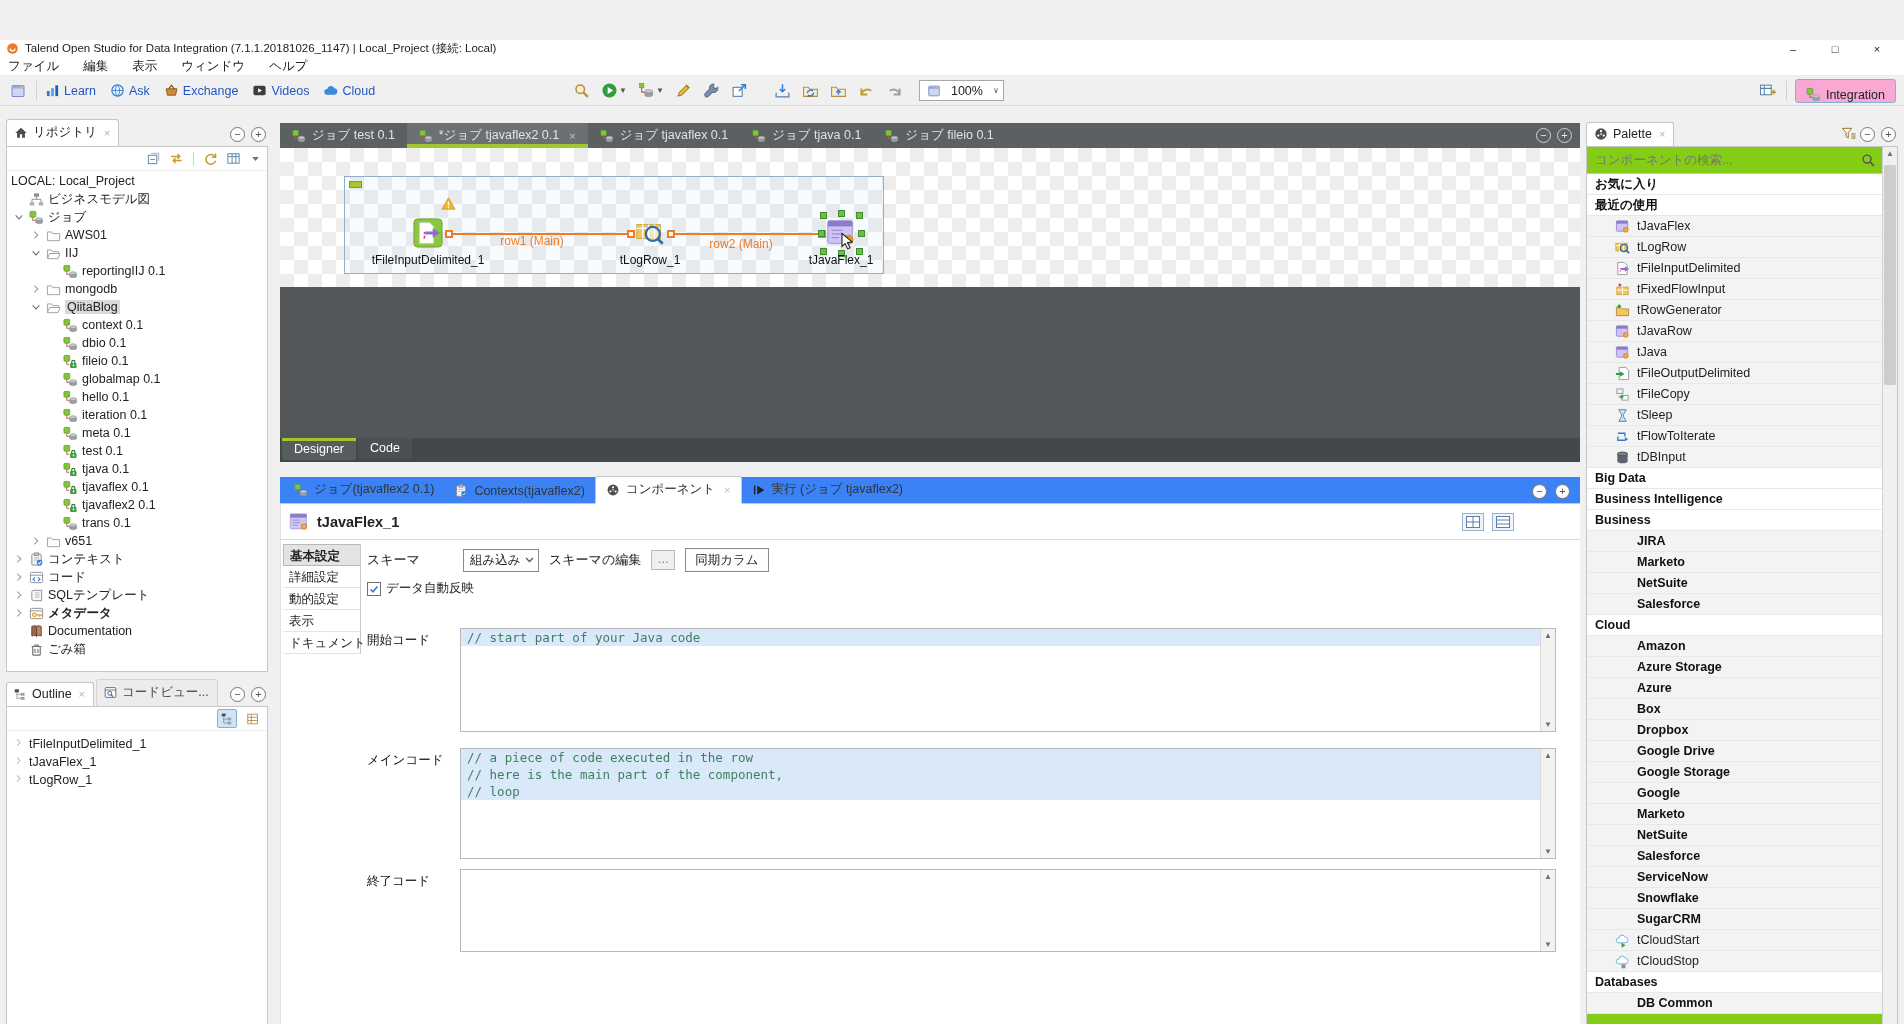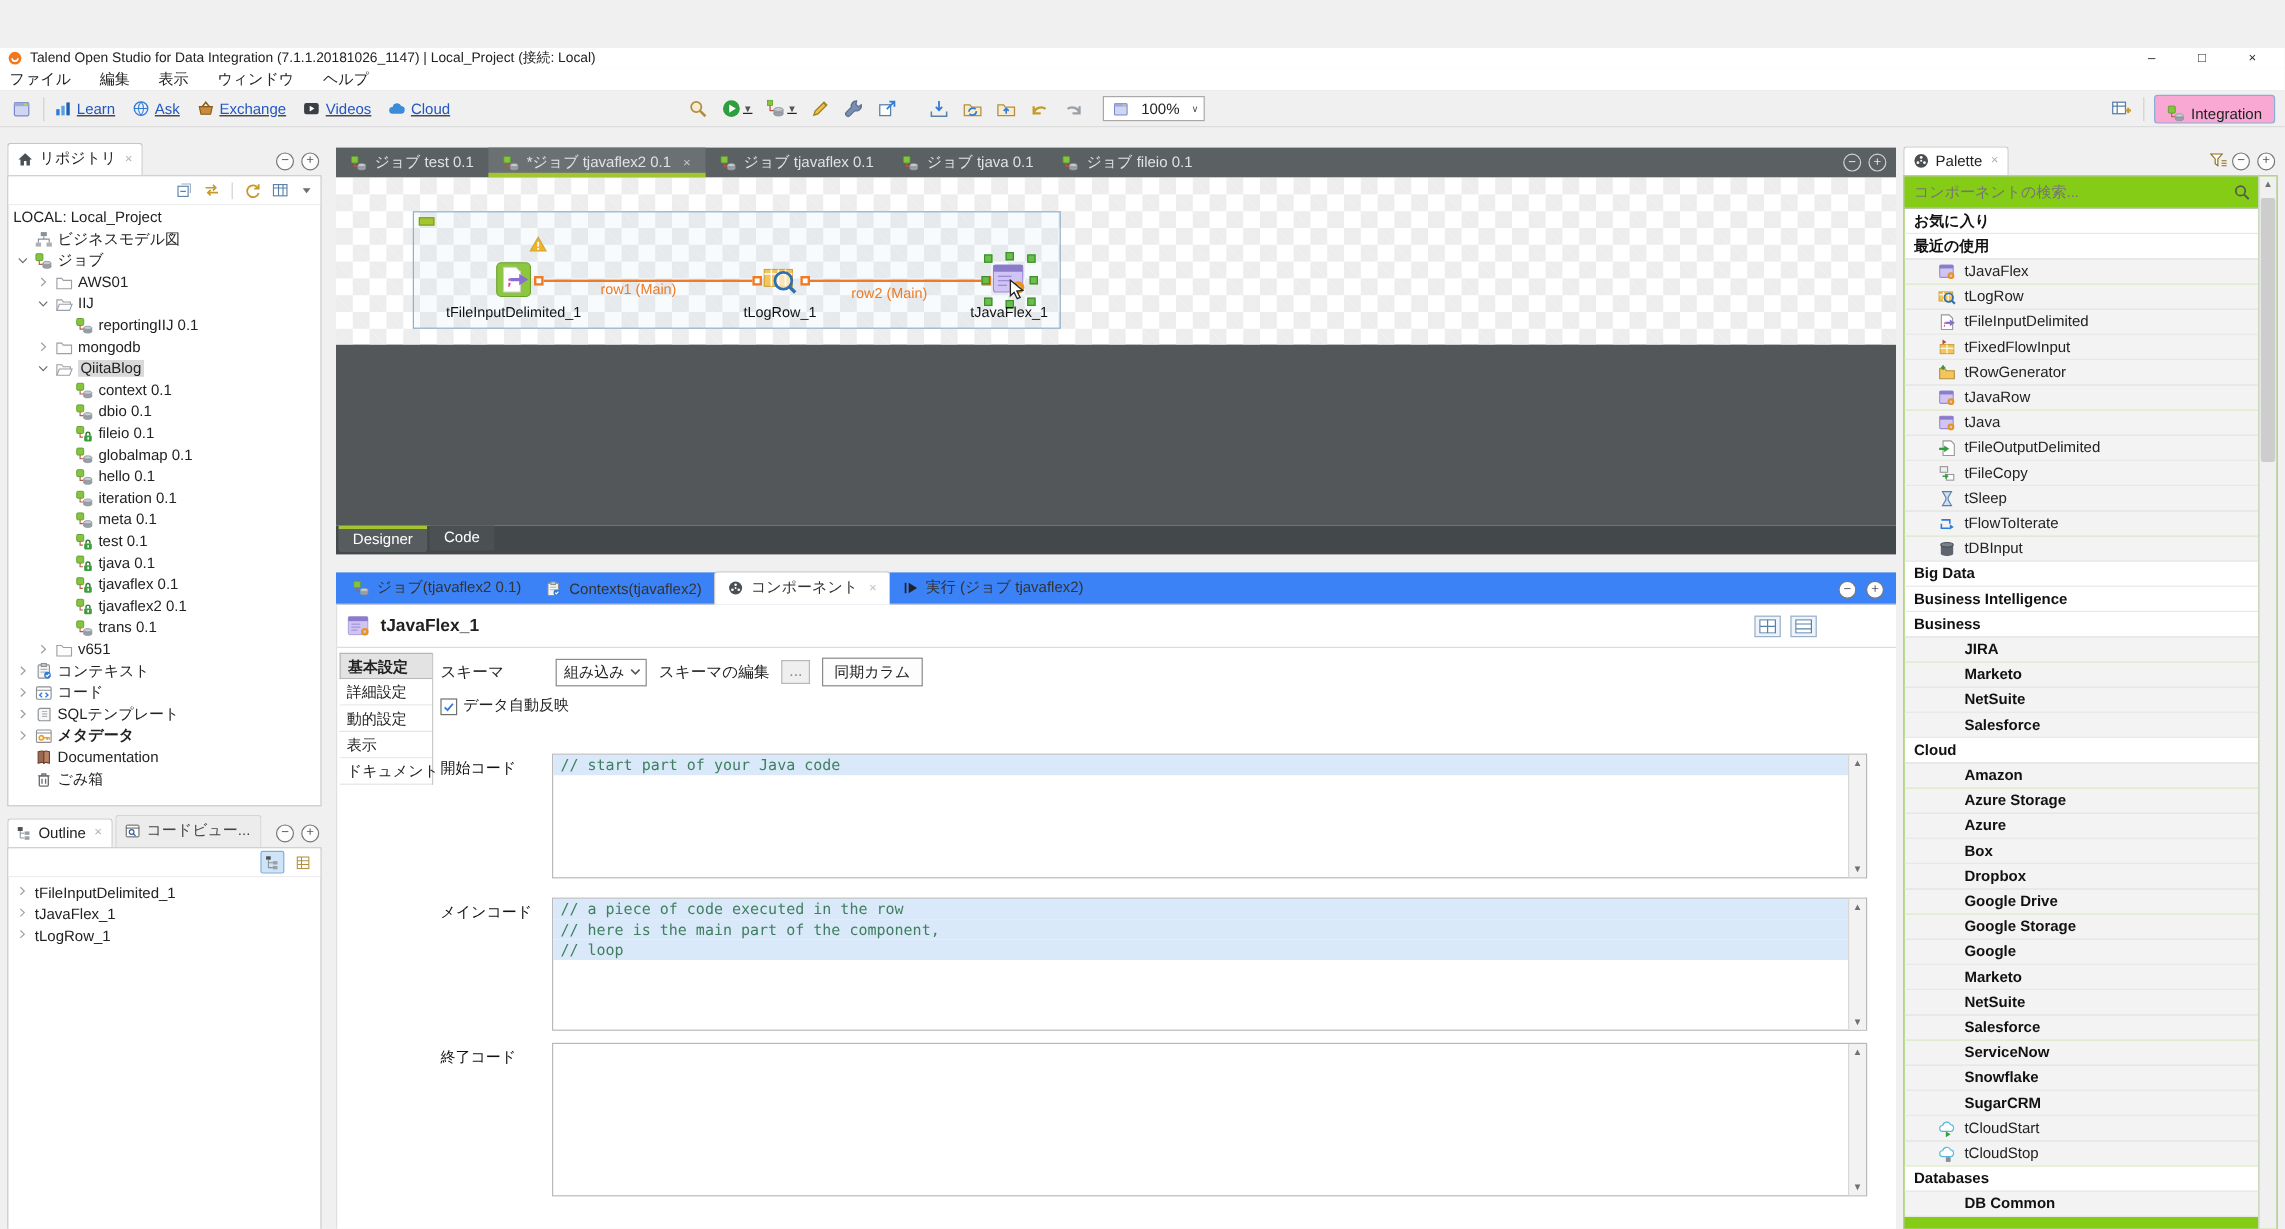--- a/index.html
+++ b/index.html
@@ -7,21 +7,21 @@
   body { font-family:"Liberation Sans","DejaVu Sans",sans-serif; font-size:13px; color:#222; background:#f0f0f0; }
   .window { position:relative; width:1904px; height:1024px; background:#f0f0f0;margin-top:40px; }
 
   
   .titlebar { height:17px; background:#fff; display:flex; align-items:center; padding:0 6px; font-size:11.5px; gap:6px; }
   .win-controls { margin-left:auto; display:flex; gap:0; }
   .win-btn { width:42px; text-align:center; font-size:11px; color:#222; cursor:default; }
   .menubar { height:19px; background:#fff; display:flex; align-items:center; gap:24px; padding-left:8px; font-size:12.5px; border-bottom:1px solid #ececec; }
   .menu-item { cursor:default; }
   .toolbar { height:30px; display:flex; align-items:center; background:#f0f0f0; border-bottom:1px solid #dcdcdc; padding:0 8px; }
-  .tb-group { display:flex; align-items:flex-start; gap:7px;text-decoration:underline; }
+  .tb-group { display:flex; align-items:flex-start; gap:7px; }
   .tb-sep { width:1px; height:20px; background:#d2d2d2; margin:0 8px; }
   .tb-link { display:flex; align-items:center; gap:4px; color:#2257c0; cursor:pointer; font-size:12.5px; }
   .tbtn { display:flex; align-items:center; gap:1px; padding:2px; cursor:pointer; border-radius:2px; }
   .dd-arrow { font-size:8px; color:#555; }
   .zoom-combo { display:flex; align-items:center; border:1px solid #a8a8a8; background:#fff; height:21px; padding:0 4px 0 7px; gap:10px; font-size:12.5px; }
   .persp-btn { display:flex; align-items:flex-end; gap:5px; background:#f9a8d4; border:1px solid #88aed4; border-radius:3px; height:24px; padding:0 10px; font-size:12.5px; cursor:pointer; }
 
   
   .ic { display:inline-flex; flex:none; }
   .ic svg { display:block; width:100%; height:100%; }
@@ -1066,21 +1066,21 @@
                   <div class="code-line">// a piece of code executed in the row</div>
                   <div class="code-line">// here is the main part of the component,</div>
                   <div class="code-line">// loop</div>
                 </div>
          <div class="vscroll">
                   <span>▲</span>
                   <span>▼</span>
                 </div>
        </div>
      </div>
-            <div class="code-sec" style="top:329px;height:128px">
+            <div class="code-sec" style="top:329px;height:83px">
        <div class="code-label">終了コード</div>
        <div class="code-box">
          <div class="vscroll">
                   <span>▲</span>
                   <span>▼</span>
                 </div>
        </div>
      </div>
           </div>
       </div>

